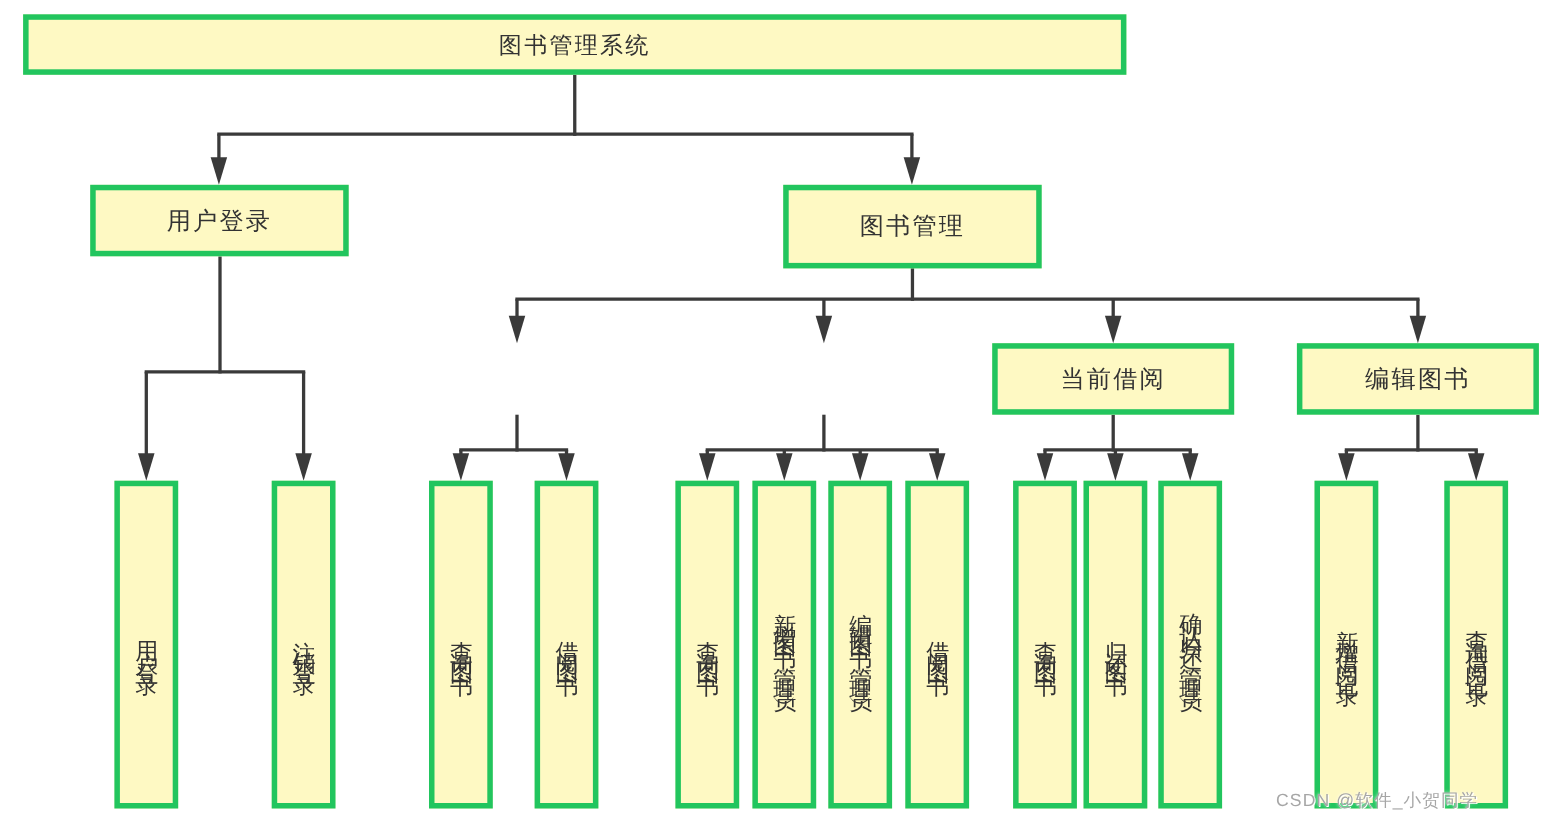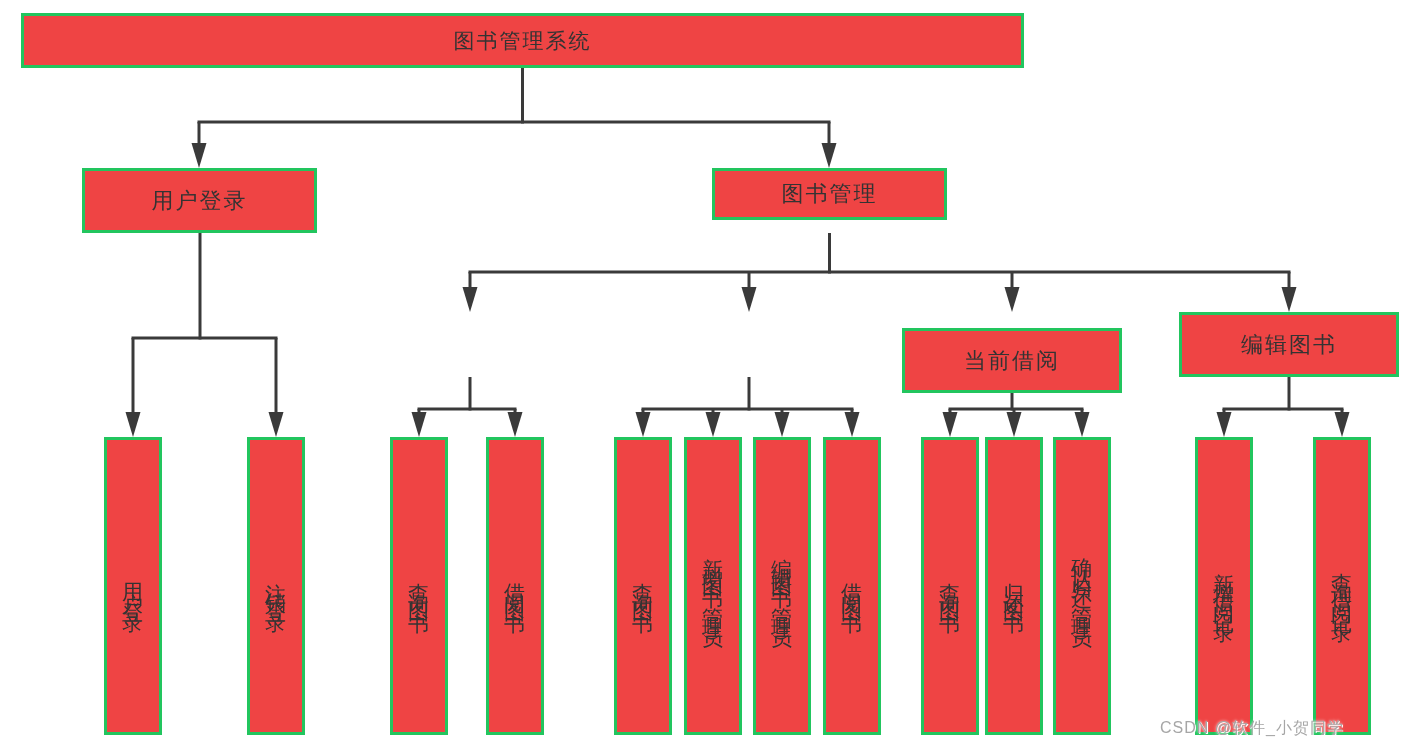--- a/index.html
+++ b/index.html
@@ -17,22 +17,22 @@
   }
   #connector-svg {
     position: absolute;
     left: 0;
     top: 0;
     pointer-events: none;
   }
   .box {
     position: absolute;
     box-sizing: border-box;
-    border: 3px solid #22c55e;
-    background: #ef4444;
+    border: 5px solid #22c55e;
+    background: #fef9c3;
     display: flex;
     align-items: center;
     justify-content: center;
     color: #333333;
   }
   .hbox span {
     font-size: 22px;
     letter-spacing: 2px;
     white-space: nowrap;
   }
@@ -119,25 +119,25 @@
       <polygon points="1334.5,412 1349.5,412 1342,437" fill="#3a3a3a"></polygon>
     </svg>
 
   <div class="box hbox root" style="left:21px;top:13px;width:1003px;height:55px">
     <span>图书管理系统</span>
   </div>
 
   <div class="box hbox" style="left:82px;top:168px;width:235px;height:65px">
     <span>用户登录</span>
   </div>
-  <div class="box hbox" style="left:712px;top:168px;width:235px;height:52px">
+  <div class="box hbox" style="left:712px;top:168px;width:235px;height:76px">
     <span>图书管理</span>
   </div>
 
-  <div class="box hbox" style="left:902px;top:328px;width:220px;height:65px">
+  <div class="box hbox" style="left:902px;top:312px;width:220px;height:65px">
     <span>当前借阅</span>
   </div>
   <div class="box hbox" style="left:1179px;top:312px;width:220px;height:65px">
     <span>编辑图书</span>
   </div>
 
   <div class="box vbox" style="left:104px;top:437px;width:58px;height:298px">
     <span>用户登录</span>
   </div>
   <div class="box vbox" style="left:247px;top:437px;width:58px;height:298px">

